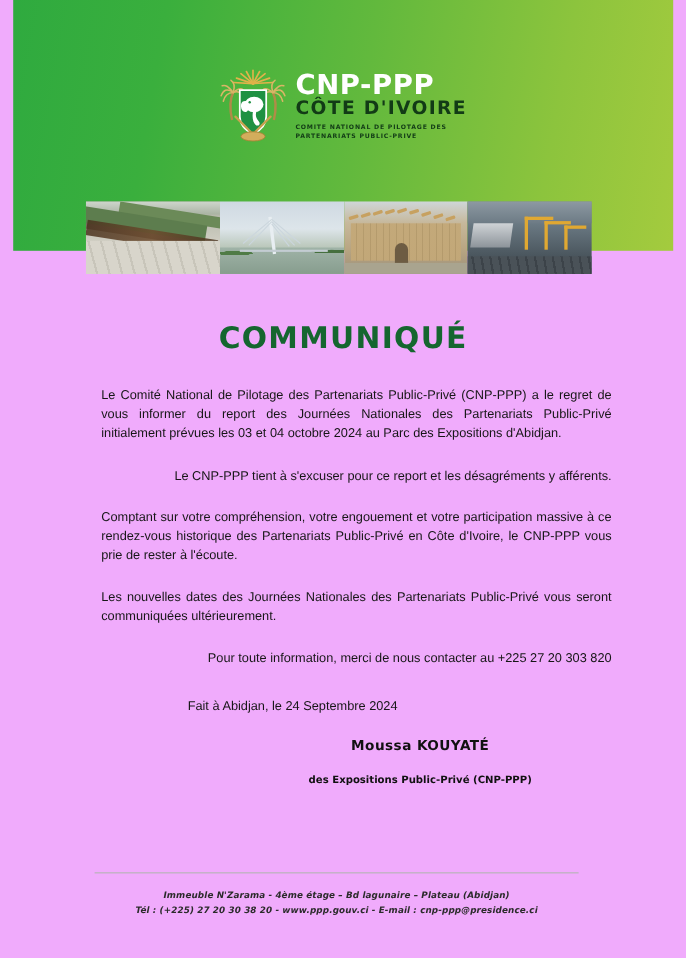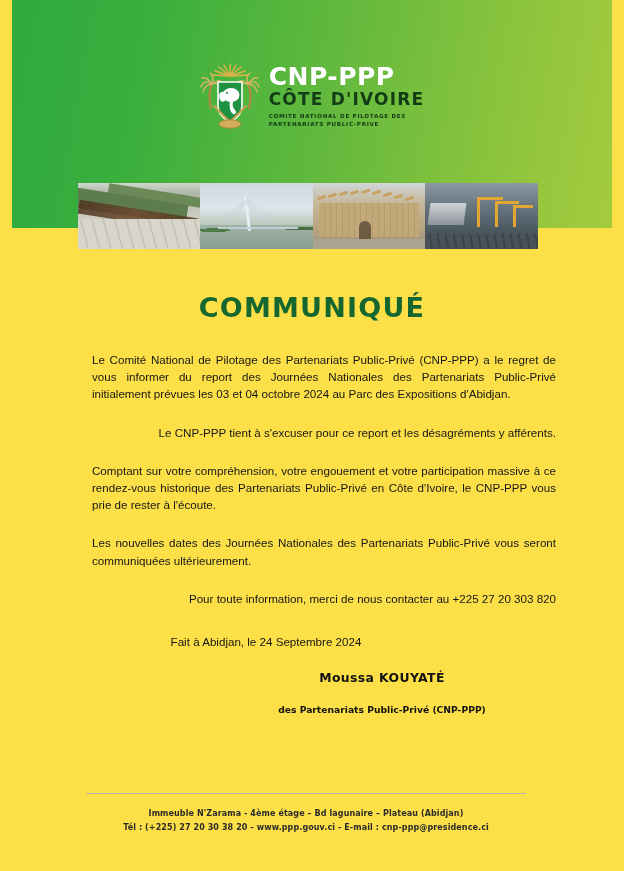--- a/index.html
+++ b/index.html
@@ -2,21 +2,21 @@
 <html><head>
 <meta charset="utf-8">
 <style>
   * { margin:0; padding:0; box-sizing:border-box; }
   html, body {
     width:624px; height:871px;
     background:#ffffff;
     font-family:"Liberation Sans", sans-serif;
     -webkit-font-smoothing:antialiased;
   }
-  .page { position:relative; width:624px; height:871px; overflow:hidden; background:#fde047; }
+  .page { position:relative; width:624px; height:871px; overflow:hidden; background:#f0abfc; }
 
   
   .header-band {
     position:absolute; left:12px; top:0; width:600px; height:228px;
     background:linear-gradient(100deg,#2faa3f 0%, #3aaf3d 22%, #62b93d 52%, #8cc43d 80%, #a4cb3e 100%);
   }
   .logo-wrap {
     position:absolute; left:0; right:0; top:62px;
     display:flex; align-items:center; justify-content:center; gap:9px;
   }
@@ -119,21 +119,21 @@
   .sign-name {
     font-size:12.4px; font-weight:bold; color:#111; letter-spacing:.4px;
     font-family:"DejaVu Sans", sans-serif;
   }
   .sign-role {
     font-size:9.2px; font-weight:bold; color:#111; line-height:13px; margin-top:5px;
     font-family:"DejaVu Sans", sans-serif;
   }
 
   
-  .footer { position:absolute; left:0; bottom:36px; width:612px; }
+  .footer { position:absolute; left:0; bottom:36px; width:612px;font-style:italic; }
   .footer-rule { width:440px; height:1px; background:#b4b4b4; margin:0 auto 13px auto; }
   .footer-line {
     text-align:center; font-size:8px; font-weight:bold; color:#2b2b2b;
     line-height:14px; letter-spacing:.1px; font-family:"DejaVu Sans", sans-serif;
   }
 </style>
 </head>
 <body>
 
 <div class="page">
@@ -274,21 +274,21 @@
       <p>Les nouvelles dates des Journées Nationales des Partenariats Public-Privé vous seront communiquées ultérieurement.</p>
       <p class="nojust">Pour toute information, merci de nous contacter au +225 27 20 303 820</p>
     </div>
 
     <div class="signdate">Fait à Abidjan, le 24 Septembre 2024</div>
 
     <div class="signblock">
       <div class="sign-name">Moussa  KOUYATÉ</div>
       <div class="sign-role">
         <br>
-        <span>des Partenariats Public-Privé (CNP-PPP)</span>
+        <span>des Expositions Public-Privé (CNP-PPP)</span>
       </div>
     </div>
 
   </div>
 
   <div class="footer">
     <div class="footer-rule"></div>
     <div class="footer-line">Immeuble N'Zarama -  4ème étage – Bd lagunaire – Plateau (Abidjan)</div>
     <div class="footer-line">Tél : (+225) 27 20 30 38 20 - www.ppp.gouv.ci -  E-mail : cnp-ppp@presidence.ci</div>
   </div>

